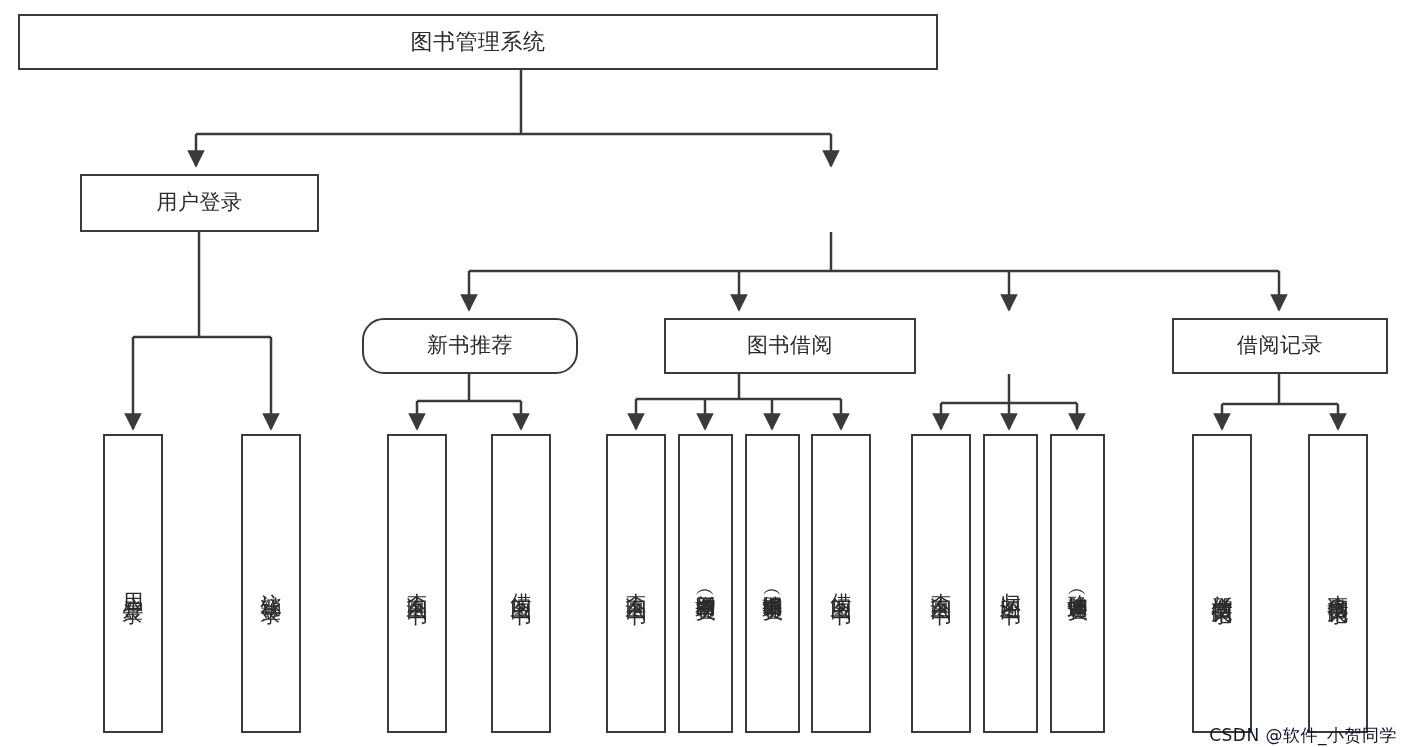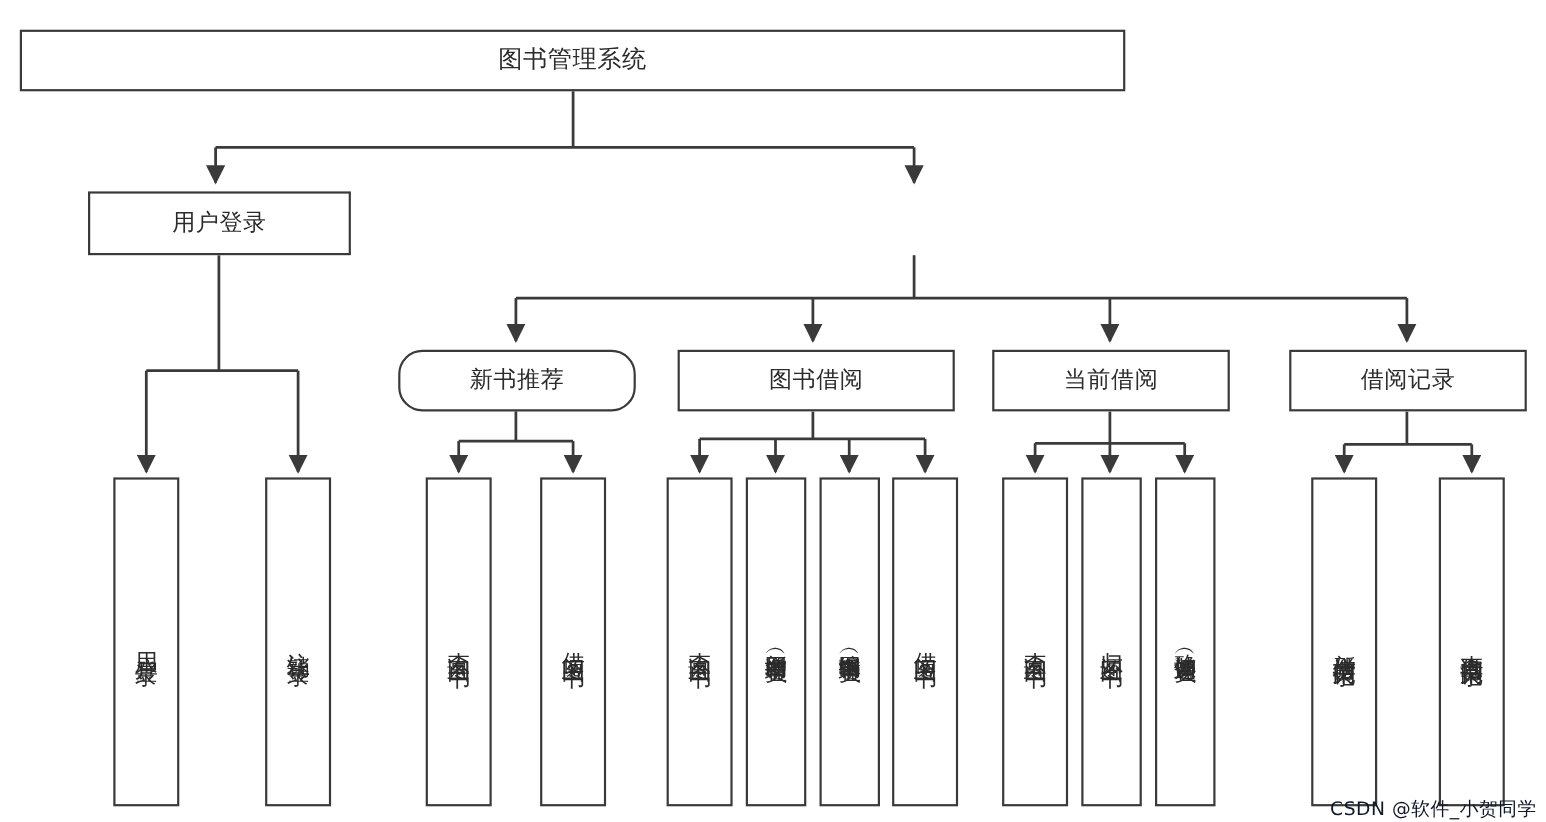--- a/index.html
+++ b/index.html
@@ -117,36 +117,33 @@
       <path d="M 1009 403 L 1009 429" marker-end="url(#arrow)"></path>
       <path d="M 1077 403 L 1077 429" marker-end="url(#arrow)"></path>
 
       <path d="M 1279 374 L 1279 404"></path>
       <path d="M 1222 404 L 1338 404"></path>
       <path d="M 1222 404 L 1222 429" marker-end="url(#arrow)"></path>
       <path d="M 1338 404 L 1338 429" marker-end="url(#arrow)"></path>
     </g>
   </svg>
 
-  <div class="node horiz root" style="left:18px; top:14px; width:1005px; height:56px;margin-top:13px;">
+  <div class="node horiz root" style="left:18px; top:14px; width:920px; height:56px;">
     <span>图书管理系统</span>
   </div>
 
   <div class="node horiz" style="left:80px; top:174px; width:239px; height:58px;">
     <span>用户登录</span>
   </div>
 
   <div class="node horiz" style="left:362px; top:318px; width:216px; height:56px;border-radius:22px;">
     <span>新书推荐</span>
   </div>
-  <div class="node horiz" style="left:616px; top:318px; width:252px; height:56px;">
+  <div class="node horiz" style="left:664px; top:318px; width:252px; height:56px;">
     <span>图书借阅</span>
-  </div>
-  <div class="node horiz" style="left:902px; top:318px; width:216px; height:56px;">
-    <span>当前借阅</span>
   </div>
   <div class="node horiz" style="left:1172px; top:318px; width:216px; height:56px;text-align:center;">
     <span>借阅记录</span>
   </div>
 
   <div class="node vert" style="left:103px; top:434px; width:60px; height:299px;">
     <span class="vlabel">用户登录</span>
   </div>
   <div class="node vert" style="left:241px; top:434px; width:60px; height:299px;">
     <span class="vlabel">注销登录</span>

